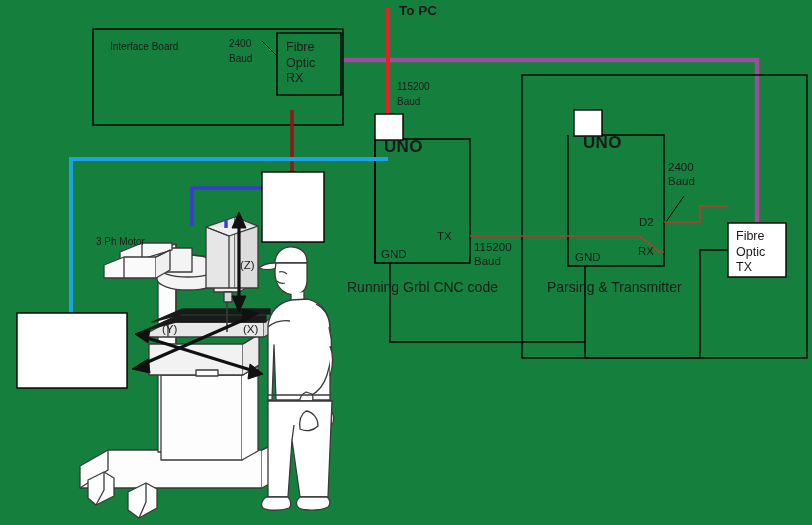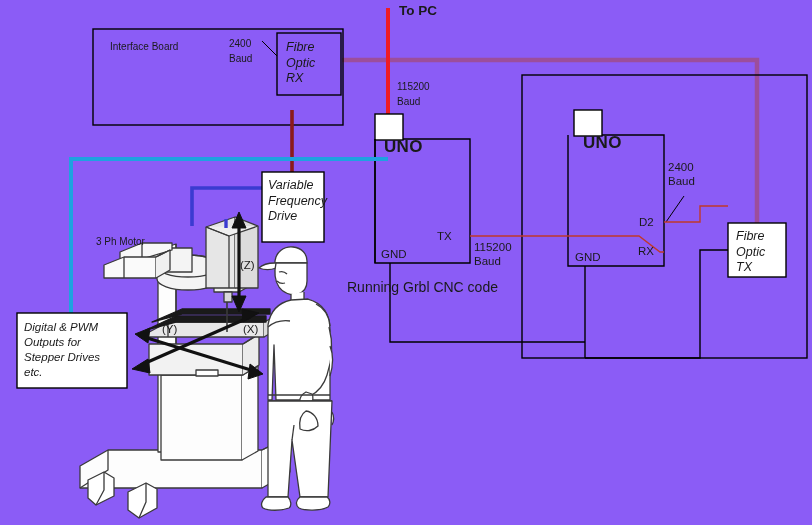--- a/index.html
+++ b/index.html
@@ -7,21 +7,21 @@
     padding: 0;
     background: #ffffff;
   }
   body {
     font-family: "Liberation Sans", sans-serif;
   }
   #canvas {
     position: relative;
     width: 812px;
     height: 525px;
-    background: #8b5cf6;
+    background: #15803d;
     overflow: hidden;
   }
   #canvas svg {
     position: absolute;
     left: 0;
     top: 0;
   }
   .lbl {
     position: absolute;
     color: #1a1a1a;
@@ -34,21 +34,20 @@
   .lbl-uno { font-size: 17px; font-weight: bold; letter-spacing: 0.3px; text-align: right; }
   .lbl-topc { font-size: 13.5px; font-weight: bold; }
   .lbl-big { font-size: 14px; text-align: center; }
   .boxtext {
     position: absolute;
     box-sizing: border-box;
     font-size: 12.5px;
     line-height: 15.5px;
     color: #1a1a1a;
     white-space: pre-line;
-    font-style: italic;
   }
 </style>
 </head>
 <body>
 
 <div id="canvas">
 
   <svg width="812" height="525" viewBox="0 0 812 525">
 
     <g>
@@ -275,29 +274,23 @@
   <div class="lbl lbl-sm" style="left:639px; top:215px;">D2</div>
 
   <div class="lbl lbl-sm" style="left:638px; top:244px;">RX</div>
 
   <div class="lbl lbl-sm" style="left:575px; top:250px;">GND</div>
 
   <div class="boxtext" style="left:736px; top:229px; width:52px;">Fibre
 Optic
 TX</div>
 
-
-  <div class="boxtext" style="left:268px; top:178px; width:58px;">Variable
-Frequency
-Drive</div>
-
-  <div class="boxtext" style="left:24px; top:320px; width:104px; font-size:11.5px; line-height:15px;">Digital &amp; PWM
-Outputs for
-Stepper Drives
-etc.</div>
+  <div class="lbl lbl-big" style="left:547px; top:280px;">Parsing &amp; Transmitter</div>
+
+
 
   <div class="lbl" style="left:96px; top:234px;">3 Ph Motor</div>
 
   <div class="lbl lbl-sm" style="left:240px; top:258px;">(Z)</div>
 
   <div class="lbl lbl-sm" style="left:162px; top:322px;">(Y)</div>
 
   <div class="lbl lbl-sm" style="left:243px; top:322px;">(X)</div>
 
 </div>

